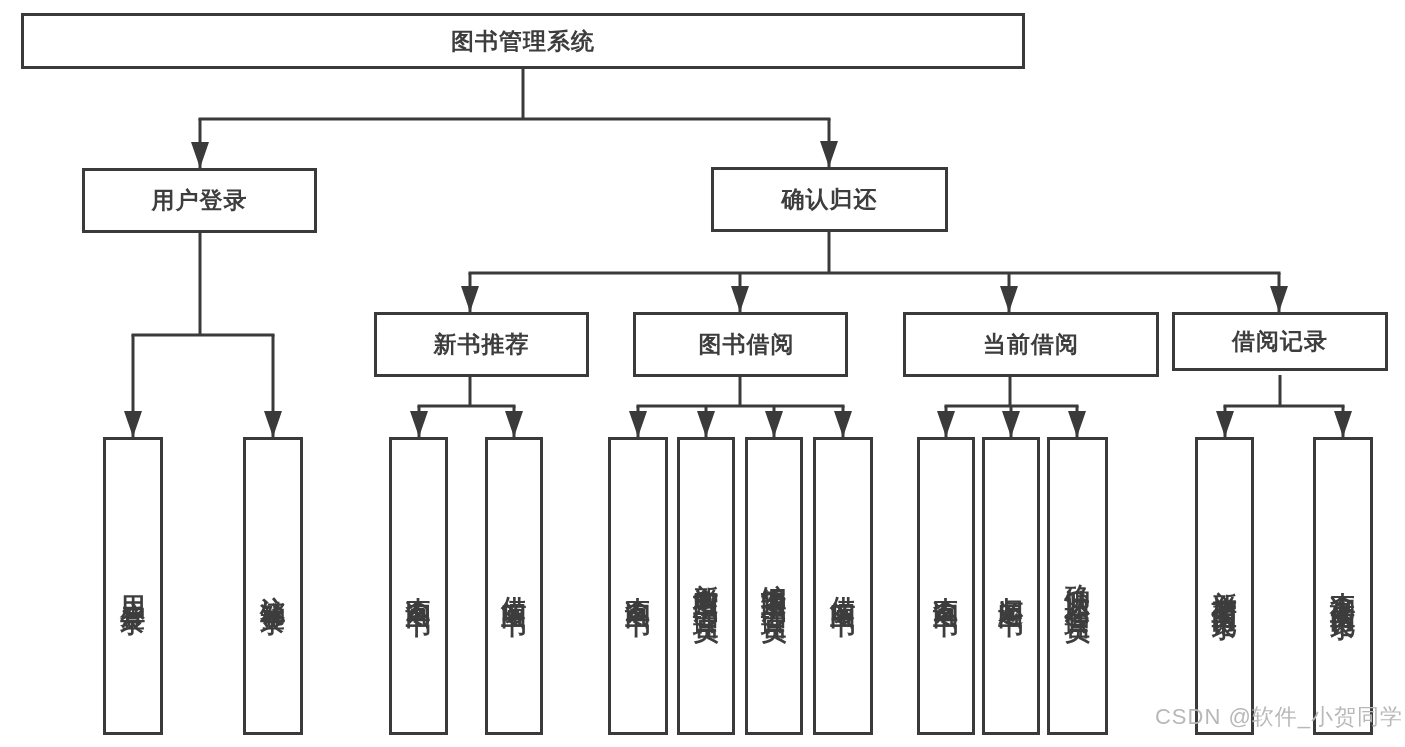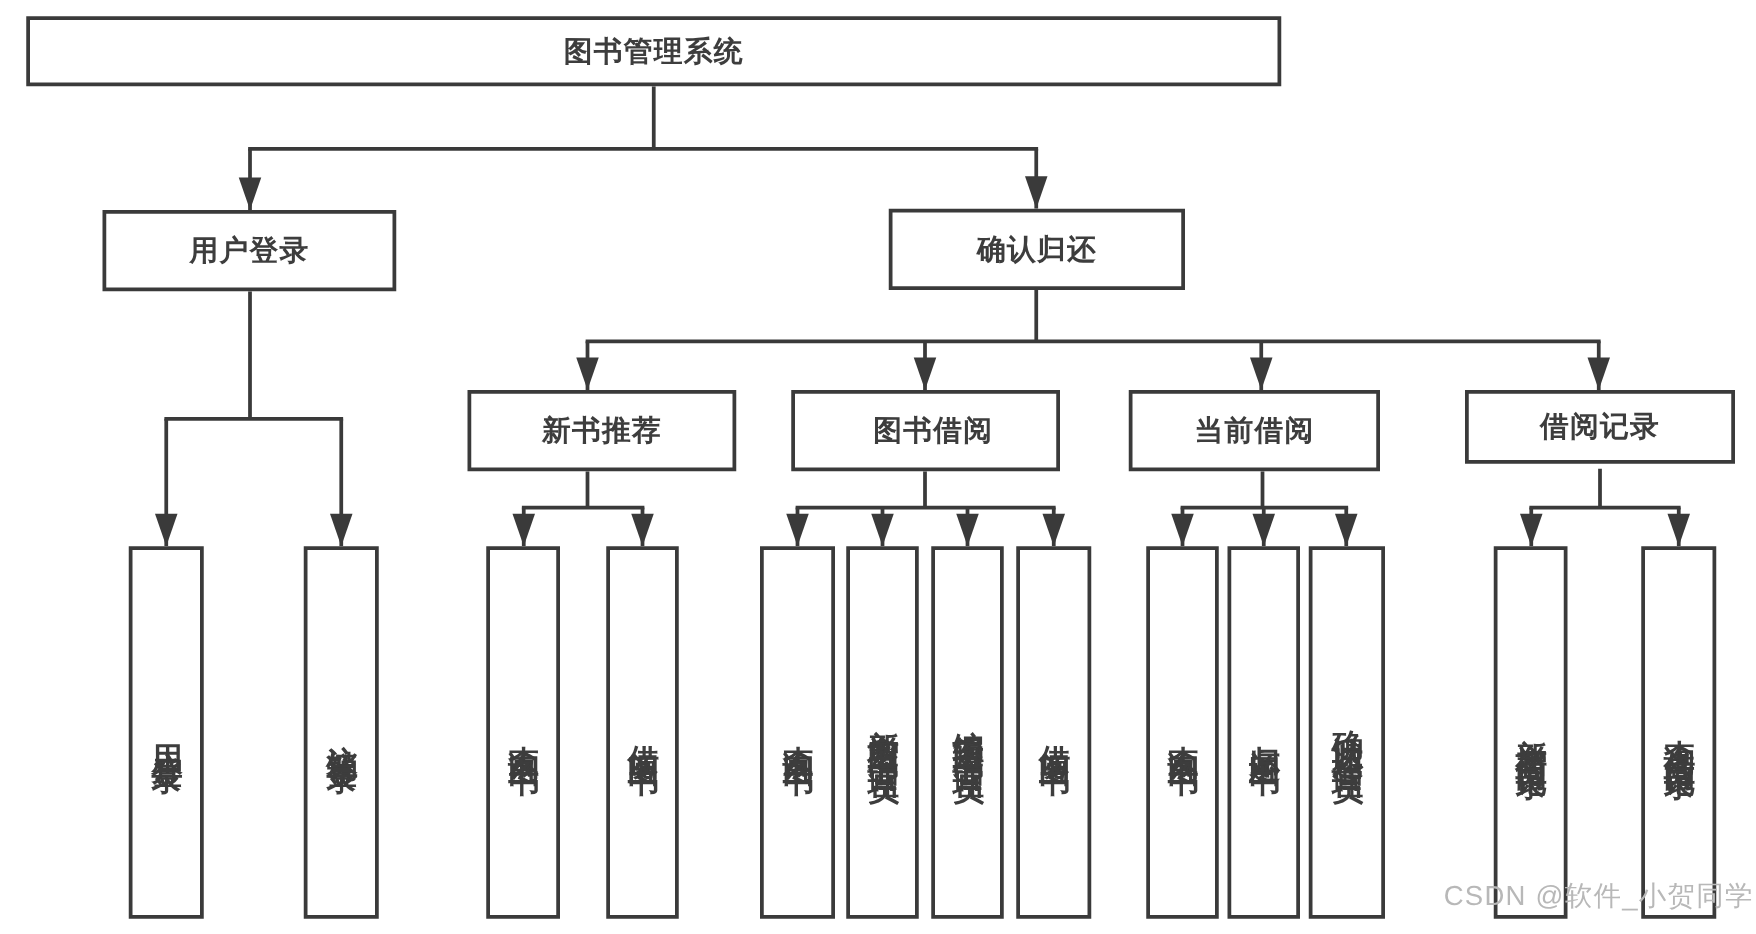--- a/index.html
+++ b/index.html
@@ -122,21 +122,21 @@
   <div class="node h" style="left:711px; top:167px; width:237px; height:65px;">
     <span>确认归还</span>
   </div>
 
   <div class="node h" style="left:362px; top:312px; width:215px; height:65px;margin-left:12px;">
     <span>新书推荐</span>
   </div>
   <div class="node h" style="left:633px; top:312px; width:215px; height:65px;padding-left:12px;">
     <span>图书借阅</span>
   </div>
-  <div class="node h" style="left:903px; top:312px; width:201px; height:65px;">
+  <div class="node h" style="left:903px; top:312px; width:256px; height:65px;">
     <span>当前借阅</span>
   </div>
   <div class="node h" style="left:1172px; top:312px; width:216px; height:59px;">
     <span>借阅记录</span>
   </div>
 
   <div class="node v" style="left:103px; top:437px; width:60px; height:298px;">
     <span>用户登录</span>
   </div>
   <div class="node v" style="left:243px; top:437px; width:60px; height:298px;">

